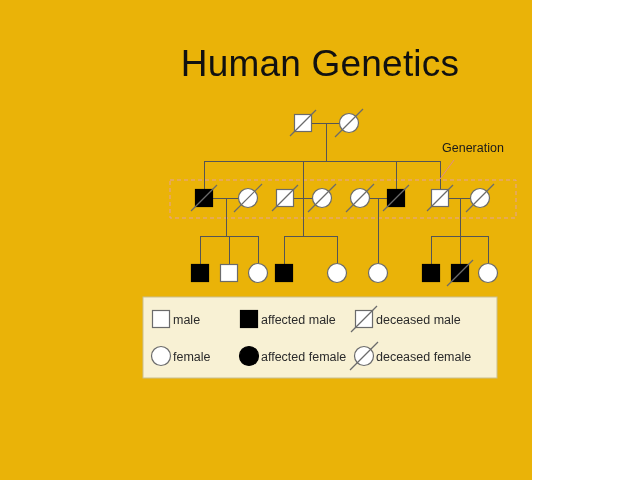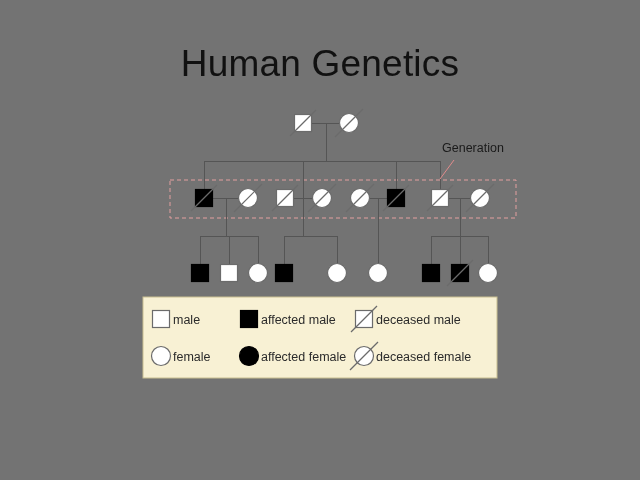--- a/index.html
+++ b/index.html
@@ -10,23 +10,23 @@
   body {
     width: 640px;
     height: 480px;
     overflow: hidden;
     font-family: "Liberation Sans", sans-serif;
     position: relative;
   }
   #slide {
     position: absolute;
     left: 0; top: 0;
-    width: 640px;
+    width: 532px;
     height: 480px;
-    background: #737373;
+    background: #eab308;
   }
   #slide-title {
     position: absolute;
     left: 0;
     top: 42px;
     width: 640px;
     text-align: center;
     font-family: "Liberation Sans", sans-serif;
     font-size: 37px;
     font-weight: 400;

